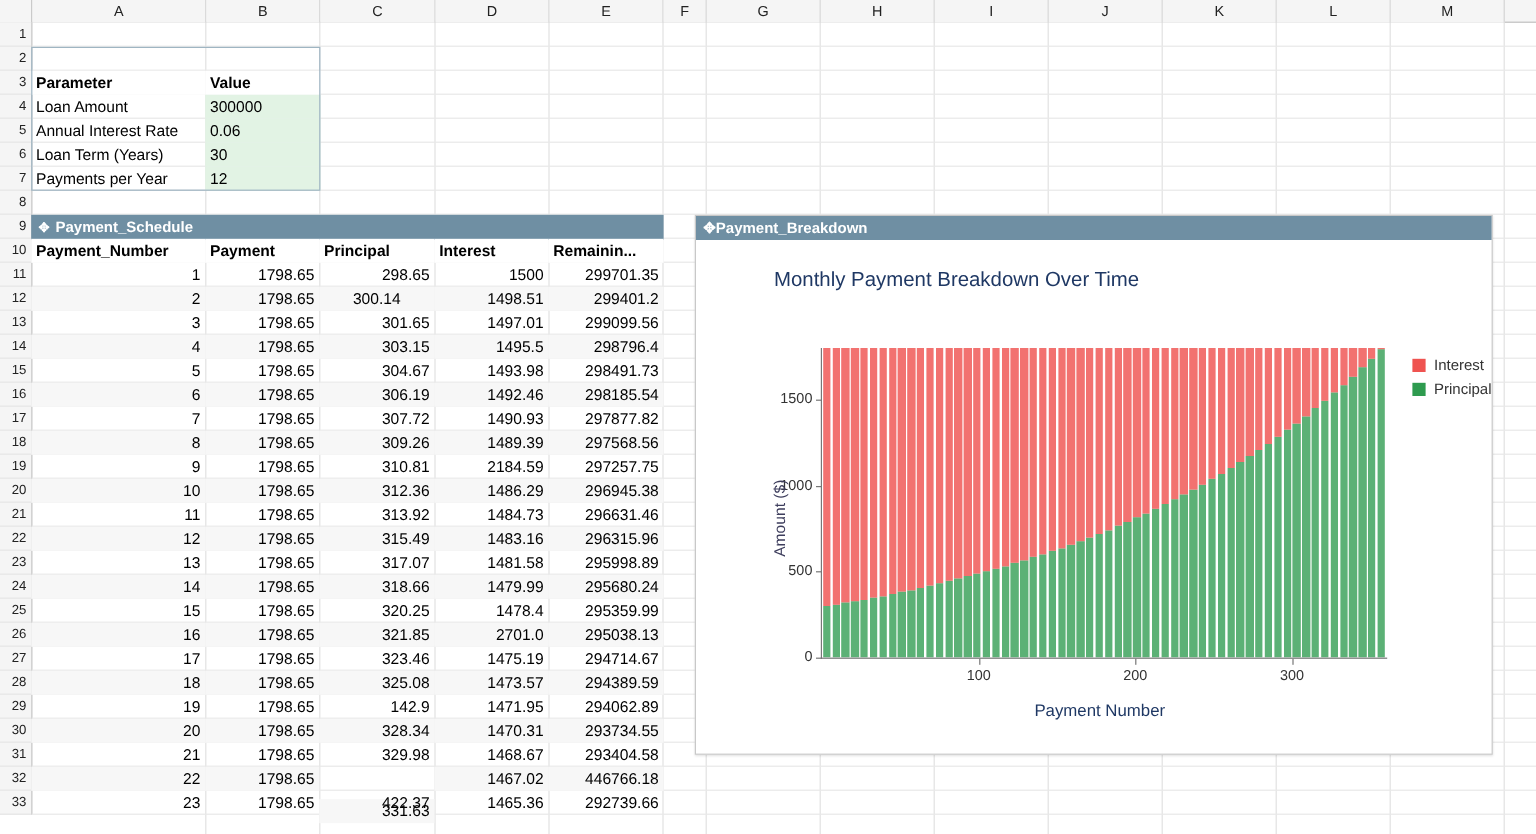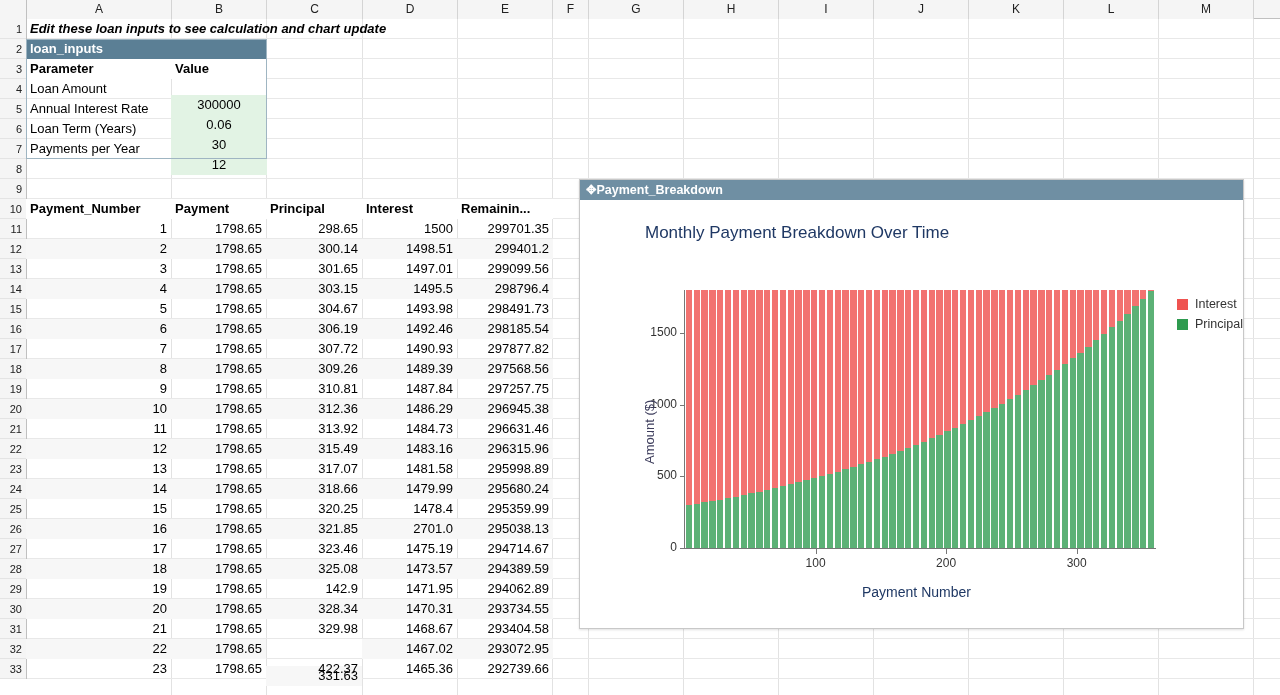--- a/index.html
+++ b/index.html
@@ -97,22 +97,21 @@
   .cell.right { text-align: right; }
   .cell.italicbold { font-weight: bold; font-style: italic; }
   .cell.hdr-dark {
     background: #5b7f95;
     color: #ffffff;
     font-weight: bold;
   }
   .cell.hdr-plain { font-weight: bold; background: #ffffff; }
   .cell.input-green {
     background: #e2f3e4;
-    text-align: center;
-    margin-top: 16px;
+    text-align: left;
   }
   .cell.zebra { background: #f7f7f7; }
 
   
   .block-border {
     position: absolute;
     border: 1px solid #9fb5c2;
     pointer-events: none;
   }
 
@@ -293,46 +292,45 @@
       <div class="gridline-h" style="top: 479px;"></div>
       <div class="gridline-h" style="top: 499px;"></div>
       <div class="gridline-h" style="top: 519px;"></div>
       <div class="gridline-h" style="top: 539px;"></div>
       <div class="gridline-h" style="top: 559px;"></div>
       <div class="gridline-h" style="top: 579px;"></div>
       <div class="gridline-h" style="top: 599px;"></div>
       <div class="gridline-h" style="top: 619px;"></div>
       <div class="gridline-h" style="top: 639px;"></div>
       <div class="gridline-h" style="top: 659px;"></div>
-      <div class="cell italicbold" style="left: -1px; top: 0px; width: 520px;">Edit these loan inputs to see calculation and chart update</div>
-      <div class="cell hdr-dark" style="left: -1px; top: 20px; width: 241px;">loan_inputs</div>
       <div class="cell hdr-plain" style="left: -1px; top: 40px; width: 145px;">Parameter</div>
       <div class="cell hdr-plain" style="left: 144px; top: 40px; width: 96px;">Value</div>
       <div class="cell" style="left: -1px; top: 60px; width: 145px;">Loan Amount</div>
       <div class="cell input-green" style="left: 144px; top: 60px; width: 96px;">300000</div>
       <div class="cell" style="left: -1px; top: 80px; width: 145px;">Annual Interest Rate</div>
       <div class="cell input-green" style="left: 144px; top: 80px; width: 96px;">0.06</div>
       <div class="cell" style="left: -1px; top: 100px; width: 145px;">Loan Term (Years)</div>
       <div class="cell input-green" style="left: 144px; top: 100px; width: 96px;">30</div>
       <div class="cell" style="left: -1px; top: 120px; width: 145px;">Payments per Year</div>
       <div class="cell input-green" style="left: 144px; top: 120px; width: 96px;">12</div>
       <div class="block-border" style="left: -1px; top: 20px; width: 241px; height: 120px;"></div>
+      <div class="table-obj-title" style="left: -1px; top: 160px; width: 527px;"><span class="anchor-icon">✥</span><span>Payment_Schedule</span></div>
       <div class="cell hdr-plain" style="left: -1px; top: 180px; width: 145px;">Payment_Number</div>
       <div class="cell hdr-plain" style="left: 144px; top: 180px; width: 95px;">Payment</div>
       <div class="cell hdr-plain" style="left: 239px; top: 180px; width: 96px;">Principal</div>
       <div class="cell hdr-plain" style="left: 335px; top: 180px; width: 95px;">Interest</div>
       <div class="cell hdr-plain" style="left: 430px; top: 180px; width: 96px;">Remainin...</div>
       <div class="cell right" style="left: -1px; top: 200px; width: 145px;">1</div>
       <div class="cell right" style="left: 144px; top: 200px; width: 95px;">1798.65</div>
       <div class="cell right" style="left: 239px; top: 200px; width: 96px;">298.65</div>
       <div class="cell right" style="left: 335px; top: 200px; width: 95px;">1500</div>
       <div class="cell right" style="left: 430px; top: 200px; width: 96px;">299701.35</div>
       <div class="cell right zebra" style="left: -1px; top: 220px; width: 145px;">2</div>
       <div class="cell right zebra" style="left: 144px; top: 220px; width: 95px;">1798.65</div>
-      <div class="cell right zebra" style="left: 239px; top: 220px; width: 96px;">300.14</div>
+      <div class="cell right zebra" style="left: 239px; top: 220px; width: 96px; text-align: center;">300.14</div>
       <div class="cell right zebra" style="left: 335px; top: 220px; width: 95px;">1498.51</div>
       <div class="cell right zebra" style="left: 430px; top: 220px; width: 96px;">299401.2</div>
       <div class="cell right" style="left: -1px; top: 240px; width: 145px;">3</div>
       <div class="cell right" style="left: 144px; top: 240px; width: 95px;">1798.65</div>
       <div class="cell right" style="left: 239px; top: 240px; width: 96px;">301.65</div>
       <div class="cell right" style="left: 335px; top: 240px; width: 95px;">1497.01</div>
       <div class="cell right" style="left: 430px; top: 240px; width: 96px;">299099.56</div>
       <div class="cell right zebra" style="left: -1px; top: 260px; width: 145px;">4</div>
       <div class="cell right zebra" style="left: 144px; top: 260px; width: 95px;">1798.65</div>
       <div class="cell right zebra" style="left: 239px; top: 260px; width: 96px;">303.15</div>
@@ -354,21 +352,21 @@
       <div class="cell right" style="left: 335px; top: 320px; width: 95px;">1490.93</div>
       <div class="cell right" style="left: 430px; top: 320px; width: 96px;">297877.82</div>
       <div class="cell right zebra" style="left: -1px; top: 340px; width: 145px;">8</div>
       <div class="cell right zebra" style="left: 144px; top: 340px; width: 95px;">1798.65</div>
       <div class="cell right zebra" style="left: 239px; top: 340px; width: 96px;">309.26</div>
       <div class="cell right zebra" style="left: 335px; top: 340px; width: 95px;">1489.39</div>
       <div class="cell right zebra" style="left: 430px; top: 340px; width: 96px;">297568.56</div>
       <div class="cell right" style="left: -1px; top: 360px; width: 145px;">9</div>
       <div class="cell right" style="left: 144px; top: 360px; width: 95px;">1798.65</div>
       <div class="cell right" style="left: 239px; top: 360px; width: 96px;">310.81</div>
-      <div class="cell right" style="left: 335px; top: 360px; width: 95px;">1487.84</div>
+      <div class="cell right" style="left: 335px; top: 360px; width: 95px;">2184.59</div>
       <div class="cell right" style="left: 430px; top: 360px; width: 96px;">297257.75</div>
       <div class="cell right zebra" style="left: -1px; top: 380px; width: 145px;">10</div>
       <div class="cell right zebra" style="left: 144px; top: 380px; width: 95px;">1798.65</div>
       <div class="cell right zebra" style="left: 239px; top: 380px; width: 96px;">312.36</div>
       <div class="cell right zebra" style="left: 335px; top: 380px; width: 95px;">1486.29</div>
       <div class="cell right zebra" style="left: 430px; top: 380px; width: 96px;">296945.38</div>
       <div class="cell right" style="left: -1px; top: 400px; width: 145px;">11</div>
       <div class="cell right" style="left: 144px; top: 400px; width: 95px;">1798.65</div>
       <div class="cell right" style="left: 239px; top: 400px; width: 96px;">313.92</div>
       <div class="cell right" style="left: 335px; top: 400px; width: 95px;">1484.73</div>
@@ -420,21 +418,21 @@
       <div class="cell right zebra" style="left: 430px; top: 580px; width: 96px;">293734.55</div>
       <div class="cell right" style="left: -1px; top: 600px; width: 145px;">21</div>
       <div class="cell right" style="left: 144px; top: 600px; width: 95px;">1798.65</div>
       <div class="cell right" style="left: 239px; top: 600px; width: 96px;">329.98</div>
       <div class="cell right" style="left: 335px; top: 600px; width: 95px;">1468.67</div>
       <div class="cell right" style="left: 430px; top: 600px; width: 96px;">293404.58</div>
       <div class="cell right zebra" style="left: -1px; top: 620px; width: 145px;">22</div>
       <div class="cell right zebra" style="left: 144px; top: 620px; width: 95px;">1798.65</div>
       <div class="cell right zebra" style="left: 239px; top: 647px; width: 96px;">331.63</div>
       <div class="cell right zebra" style="left: 335px; top: 620px; width: 95px;">1467.02</div>
-      <div class="cell right zebra" style="left: 430px; top: 620px; width: 96px;">293072.95</div>
+      <div class="cell right zebra" style="left: 430px; top: 620px; width: 96px;">446766.18</div>
       <div class="cell right" style="left: -1px; top: 640px; width: 145px;">23</div>
       <div class="cell right" style="left: 144px; top: 640px; width: 95px;">1798.65</div>
       <div class="cell right" style="left: 239px; top: 640px; width: 96px;">422.37</div>
       <div class="cell right" style="left: 335px; top: 640px; width: 95px;">1465.36</div>
       <div class="cell right" style="left: 430px; top: 640px; width: 96px;">292739.66</div>
       <div class="chart-frame" style="left: 552px; top: 160px; width: 665px; height: 450px;">
         <div class="chart-title-bar"><span class="anchor-icon">✥</span><span>Payment_Breakdown</span></div>
         <div class="chart-heading" style="left: 65px; top: 43px;">Monthly Payment Breakdown Over Time</div>
         <div class="plot-area" style="left: 105px; top: 110px; width: 470px; height: 258px;">
           <div class="bar-col" style="left: 0.783333px; width: 6.26667px; height: 258px;">

